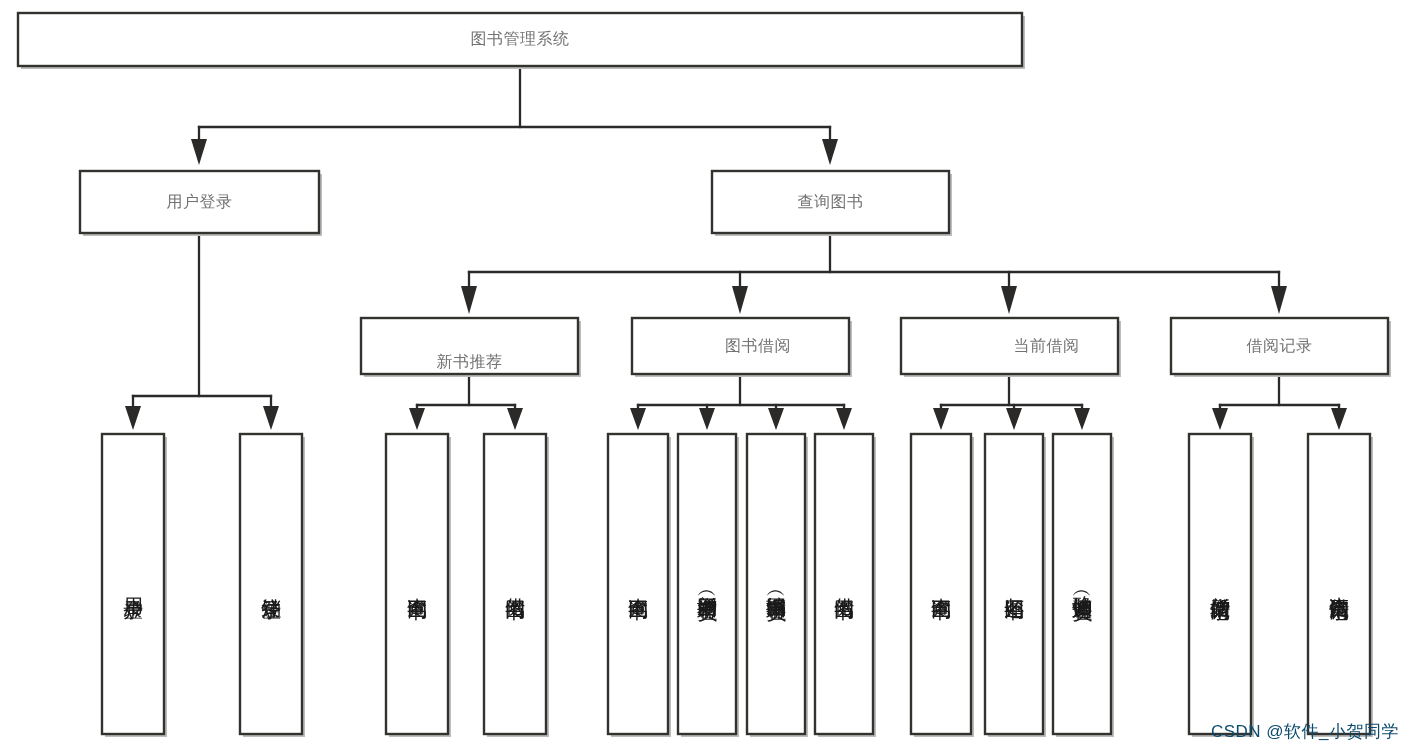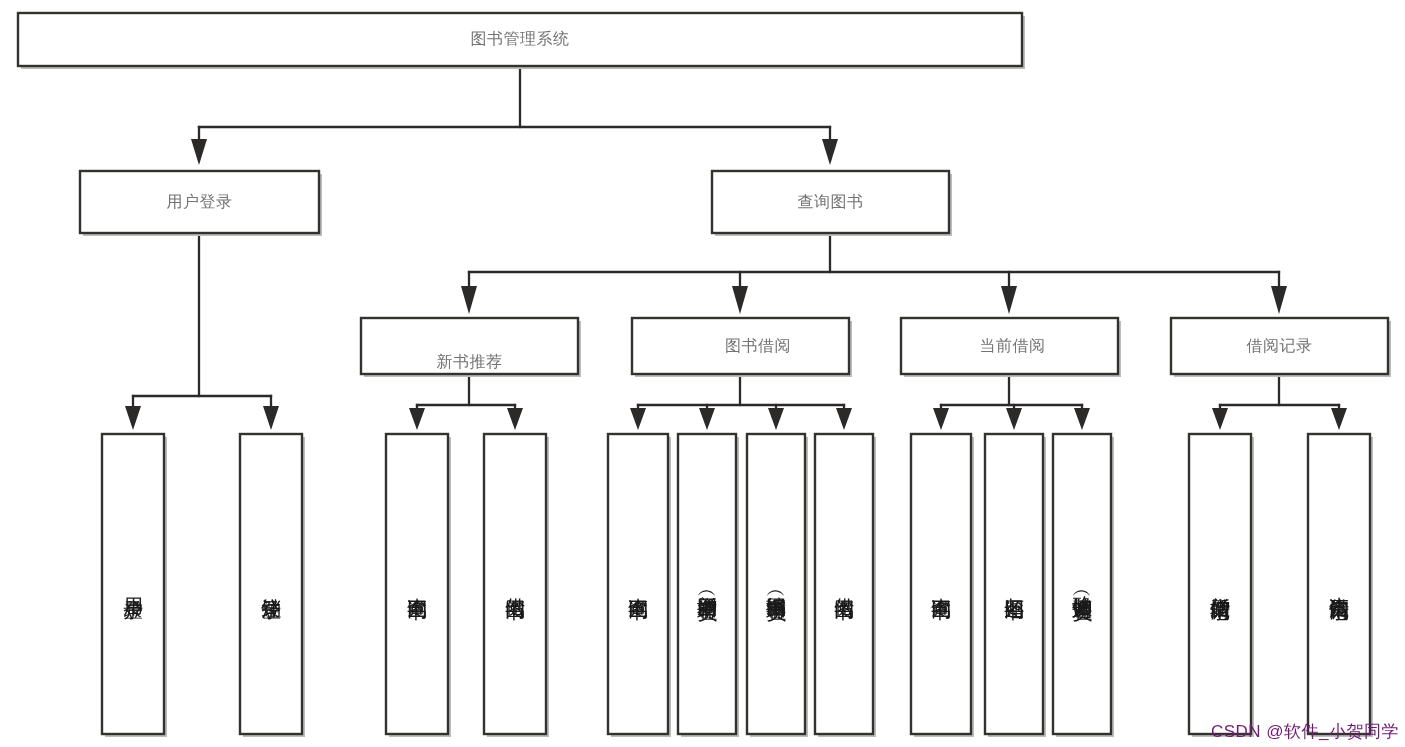--- a/index.html
+++ b/index.html
@@ -68,21 +68,21 @@
     text-orientation: upright;
     letter-spacing: 1px;
     white-space: nowrap;
     pointer-events: none;
   }
   #watermark {
     position: absolute;
     right: 6px;
     bottom: 4px;
     font-size: 17px;
-    color: #701a75;
+    color: #0c4a6e;
     letter-spacing: 0.5px;
     white-space: nowrap;
   }
 </style>
 </head>
 <body>
 
 <div id="diagram-root">
 
   <svg id="tree-svg" viewBox="0 0 1405 747">
@@ -208,21 +208,21 @@
         <rect x="1308" y="434" width="62" height="300" class="node-rect"></rect>
       </g>
   </svg>
 
   <div id="labels-layer">
       <div class="node-label-h" style="left: 18px; top: 13px; width: 1004px; height: 53px;">图书管理系统</div>
       <div class="node-label-h" style="left: 80px; top: 171px; width: 239px; height: 62px;">用户登录</div>
       <div class="node-label-h" style="left: 712px; top: 171px; width: 237px; height: 62px;">查询图书</div>
       <div class="node-label-h" style="left: 361px; top: 334px; width: 217px; height: 56px;">新书推荐</div>
       <div class="node-label-h" style="left: 632px; top: 318px; width: 252px; height: 56px;">图书借阅</div>
-      <div class="node-label-h" style="left: 904px; top: 318px; width: 217px; height: 56px; font-family: Liberation Serif, serif;">当前借阅</div>
+      <div class="node-label-h" style="left: 938px; top: 318px; width: 217px; height: 56px; font-family: Liberation Serif, serif;">当前借阅</div>
       <div class="node-label-h" style="left: 1171px; top: 318px; width: 217px; height: 56px; text-align: right;">借阅记录</div>
       <div class="node-label-v" style="left: 102px; top: 434px; width: 62px; height: 300px;">用户登录</div>
       <div class="node-label-v" style="left: 240px; top: 434px; width: 62px; height: 300px;">注销登录</div>
       <div class="node-label-v" style="left: 386px; top: 434px; width: 62px; height: 300px;">查询图书</div>
       <div class="node-label-v" style="left: 484px; top: 434px; width: 62px; height: 300px;">借阅图书</div>
       <div class="node-label-v" style="left: 608px; top: 434px; width: 60px; height: 300px;">查询图书</div>
       <div class="node-label-v" style="left: 678px; top: 434px; width: 58px; height: 300px;">新增图书（管理员）</div>
       <div class="node-label-v" style="left: 747px; top: 434px; width: 58px; height: 300px;">编辑图书（管理员）</div>
       <div class="node-label-v" style="left: 815px; top: 434px; width: 58px; height: 300px;">借阅图书</div>
       <div class="node-label-v" style="left: 911px; top: 434px; width: 60px; height: 300px;">查询图书</div>

